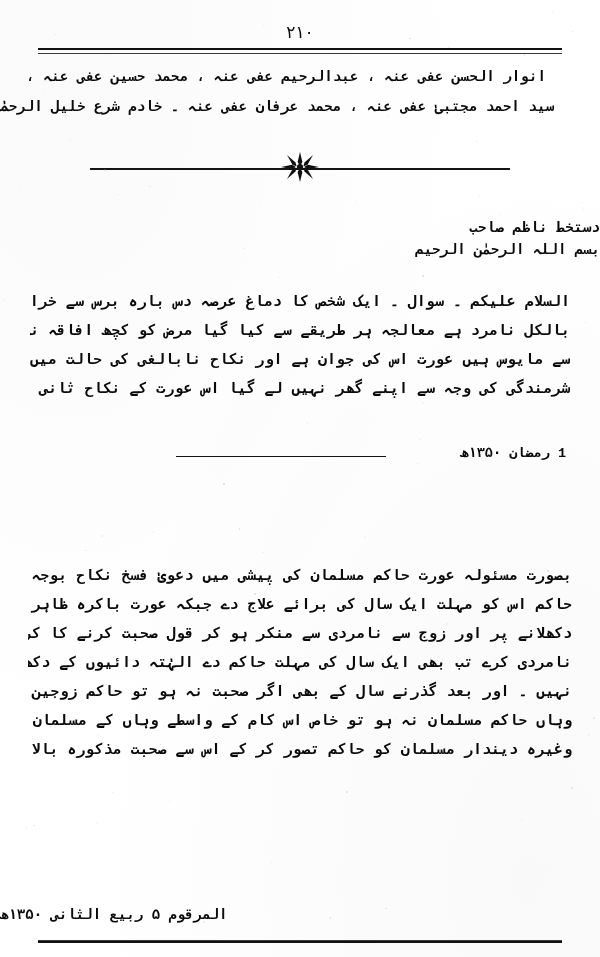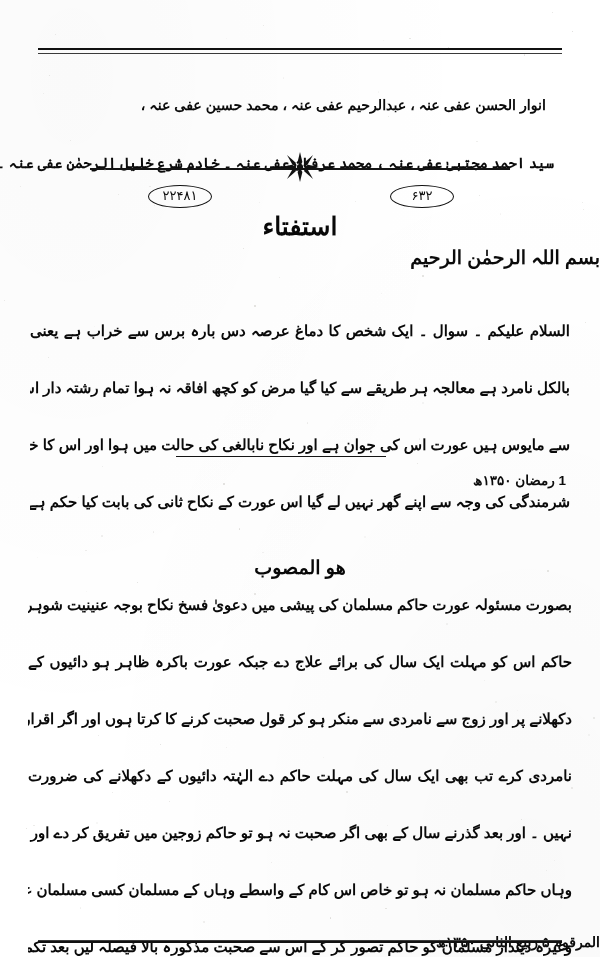--- a/index.html
+++ b/index.html
@@ -28,26 +28,25 @@
     position:absolute;left:38px;right:38px;top:48px;height:0;
     border-top:2.2px solid #111;
   }
   .rule-top:after{
     content:"";position:absolute;left:0;right:0;top:2.5px;
     border-top:1px solid #3a3a3a;
   }
 
   
   .hw{
-    font-family:Liberation Sans, sans-serif;
+    font-family:Liberation Mono, monospace;
     color:#0a0a0a;
     direction:rtl;text-align:right;
     font-weight:600;
     transform-origin:right center;
-    margin-top:28px;
   }
 
   .sig-block{position:absolute;left:36px;right:36px;top:62px;}
   .sig-line{
     font-size:14.2px;line-height:30px;white-space:nowrap;
     direction:rtl;text-align:right;color:#0b0b0b;font-weight:600;
   }
   .sig-line.l1{padding-right:18px;}
   .sig-line.l2{padding-right:10px;}
 
@@ -75,21 +74,21 @@
     padding:2px 9px 3px;font-size:13px;color:#0b0b0b;
     font-family:"DejaVu Sans",sans-serif;line-height:16px;
     min-width:44px;text-align:center;
   }
   .oval.left{left:148px;}
   .oval.right{right:146px;}
 
   
   .addressee{position:absolute;left:0;right:0;top:218px;text-align:center;}
   .addressee .a1{font-size:14.5px;font-weight:600;color:#0b0b0b;line-height:21px;}
-  .addressee .a2{font-size:19px;font-weight:600;color:#0b0b0b;line-height:23px;}
+  .addressee .a2{font-size:14px;font-weight:600;color:#0b0b0b;line-height:23px;}
 
   
   .qbody{position:absolute;left:30px;right:30px;top:288px;}
   .bline{
     font-size:15px;line-height:29px;color:#0a0a0a;font-weight:600;
     direction:rtl;text-align:justify;text-align-last:justify;
     white-space:nowrap;overflow:hidden;
   }
 
   .qdate{
@@ -109,37 +108,38 @@
     position:absolute;left:0;right:0;top:528px;text-align:center;
     font-size:19px;font-weight:700;color:#080808;
   }
   .abody{position:absolute;left:28px;right:28px;top:562px;}
 
   .faqat{
     position:absolute;left:0;right:0;top:872px;text-align:center;
     font-size:16px;font-weight:700;color:#0a0a0a;
   }
   .closing{
-    position:absolute;left:0;right:0;top:906px;text-align:right;
-    font-size:14px;font-weight:600;color:#0b0b0b;direction:rtl;padding-left:21px;
+    position:absolute;left:0;right:0;top:906px;text-align:left;
+    font-size:14px;font-weight:600;color:#0b0b0b;direction:rtl;
   }
   .rule-bottom{
     position:absolute;left:38px;right:38px;top:941px;height:0;
     border-top:2.2px solid #111;
   }
   .rule-bottom:before{
     content:"";position:absolute;left:0;right:0;top:-3px;
     border-top:1px solid #3a3a3a;
   }
 </style>
 </head>
 <body>
 
 <div class="page">
 
+  <div class="folio">۲۱۰</div>
   <div class="rule-top"></div>
 
   <div class="sig-block">
     <div class="sig-line hw l1">انوار الحسن عفی عنہ ، عبدالرحیم عفی عنہ ، محمد حسین عفی عنہ ،</div>
     <div class="sig-line hw l2">سید احمد مجتبیٰ عفی عنہ ، محمد عرفان عفی عنہ ۔ خادم شرع خلیل الرحمٰن عفی عنہ ۔</div>
   </div>
 
   <div class="divider-wrap">
     <div class="div-rule"></div>
     <svg class="floral" viewBox="0 0 42 34">
@@ -150,41 +150,36 @@
         <path d="M40 17 L29 14.8 L25 17 L29 19.2 Z"></path>
         <path d="M8 5 L16.5 12.4 L17.6 16.2 L13.6 15.1 Z"></path>
         <path d="M34 29 L25.5 21.6 L24.4 17.8 L28.4 18.9 Z"></path>
         <path d="M34 5 L25.5 12.4 L24.4 16.2 L28.4 15.1 Z"></path>
         <path d="M8 29 L16.5 21.6 L17.6 17.8 L13.6 18.9 Z"></path>
         <circle cx="21" cy="17" r="3.1"></circle>
       </g>
     </svg>
   </div>
 
-  <div class="title-row">
-    <div class="oval left">۲۲۴۸۱</div>
-    <div class="istifta hw">استفتاء</div>
-    <div class="oval right">۶۳۲</div>
-  </div>
 
   <div class="addressee">
+    <div class="a1 hw">دستخط ناظم صاحب</div>
     <div class="a2 hw">بسم اللہ الرحمٰن الرحیم</div>
   </div>
 
   <div class="qbody">
     <div class="bline hw">السلام علیکم ۔ سوال ۔ ایک شخص کا دماغ عرصہ دس بارہ برس سے خراب ہے یعنی</div>
     <div class="bline hw">بالکل نامرد ہے معالجہ ہر طریقے سے کیا گیا مرض کو کچھ افاقہ نہ ہوا تمام رشتہ دار اس کی صحت</div>
     <div class="bline hw">سے مایوس ہیں عورت اس کی جوان ہے اور نکاح نابالغی کی حالت میں ہوا اور اس کا خاوند</div>
     <div class="bline hw">شرمندگی کی وجہ سے اپنے گھر نہیں لے گیا اس عورت کے نکاح ثانی کی بابت کیا حکم ہے فقط</div>
   </div>
 
   <div class="qdate hw">1 رمضان ۱۳۵۰ھ</div>
   <div class="short-rule"></div>
 
-  <div class="ans-title hw">ھو المصوب</div>
   <div class="abody">
     <div class="bline hw">بصورت مسئولہ عورت حاکم مسلمان کی پیشی میں دعویٰ فسخ نکاح بوجہ عنینیت شوہر کرے</div>
     <div class="bline hw">حاکم اس کو مہلت ایک سال کی برائے علاج دے جبکہ عورت باکرہ ظاہر ہو دائیوں کے</div>
     <div class="bline hw">دکھلانے پر اور زوج سے نامردی سے منکر ہو کر قول صحبت کرنے کا کرتا ہوں اور اگر اقرار</div>
     <div class="bline hw">نامردی کرے تب بھی ایک سال کی مہلت حاکم دے الہٰتہ دائیوں کے دکھلانے کی ضرورت</div>
     <div class="bline hw">نہیں ۔ اور بعد گذرنے سال کے بھی اگر صحبت نہ ہو تو حاکم زوجین میں تفریق کر دے اور اگر</div>
     <div class="bline hw">وہاں حاکم مسلمان نہ ہو تو خاص اس کام کے واسطے وہاں کے مسلمان کسی مسلمان عالم یا امام</div>
     <div class="bline hw">وغیرہ دیندار مسلمان کو حاکم تصور کر کے اس سے صحبت مذکورہ بالا فیصلہ لیں بعد تکمیلہ</div>
   </div>
 

